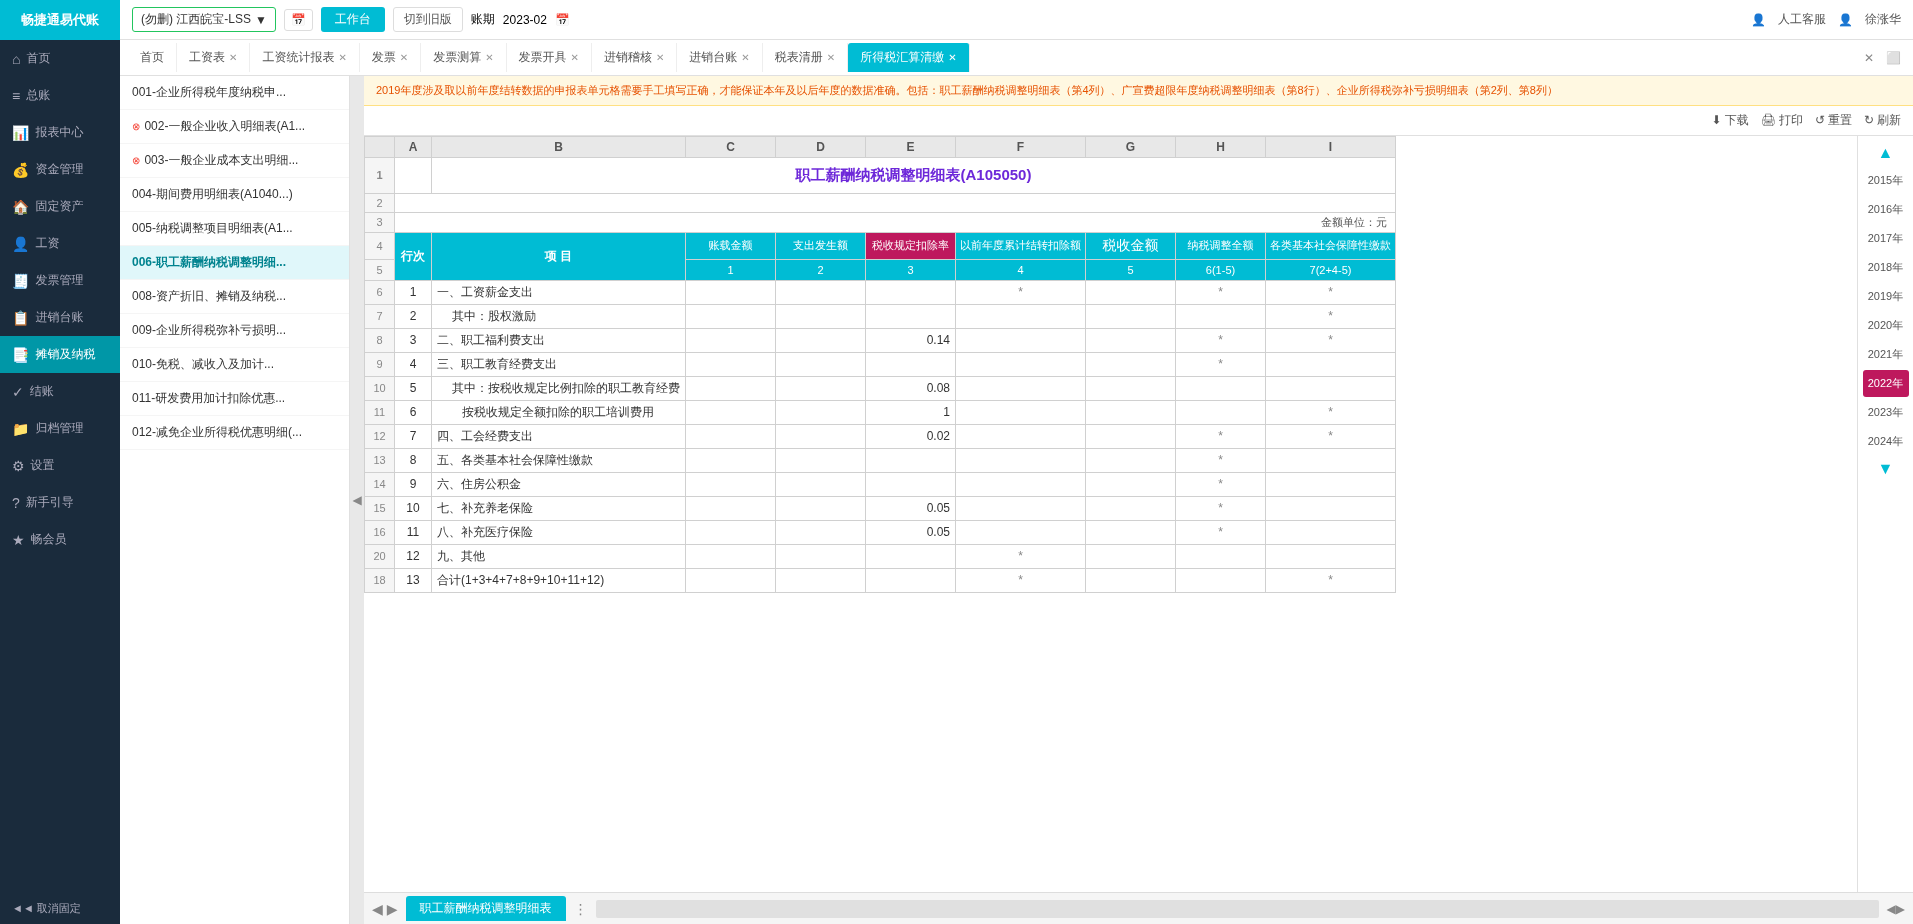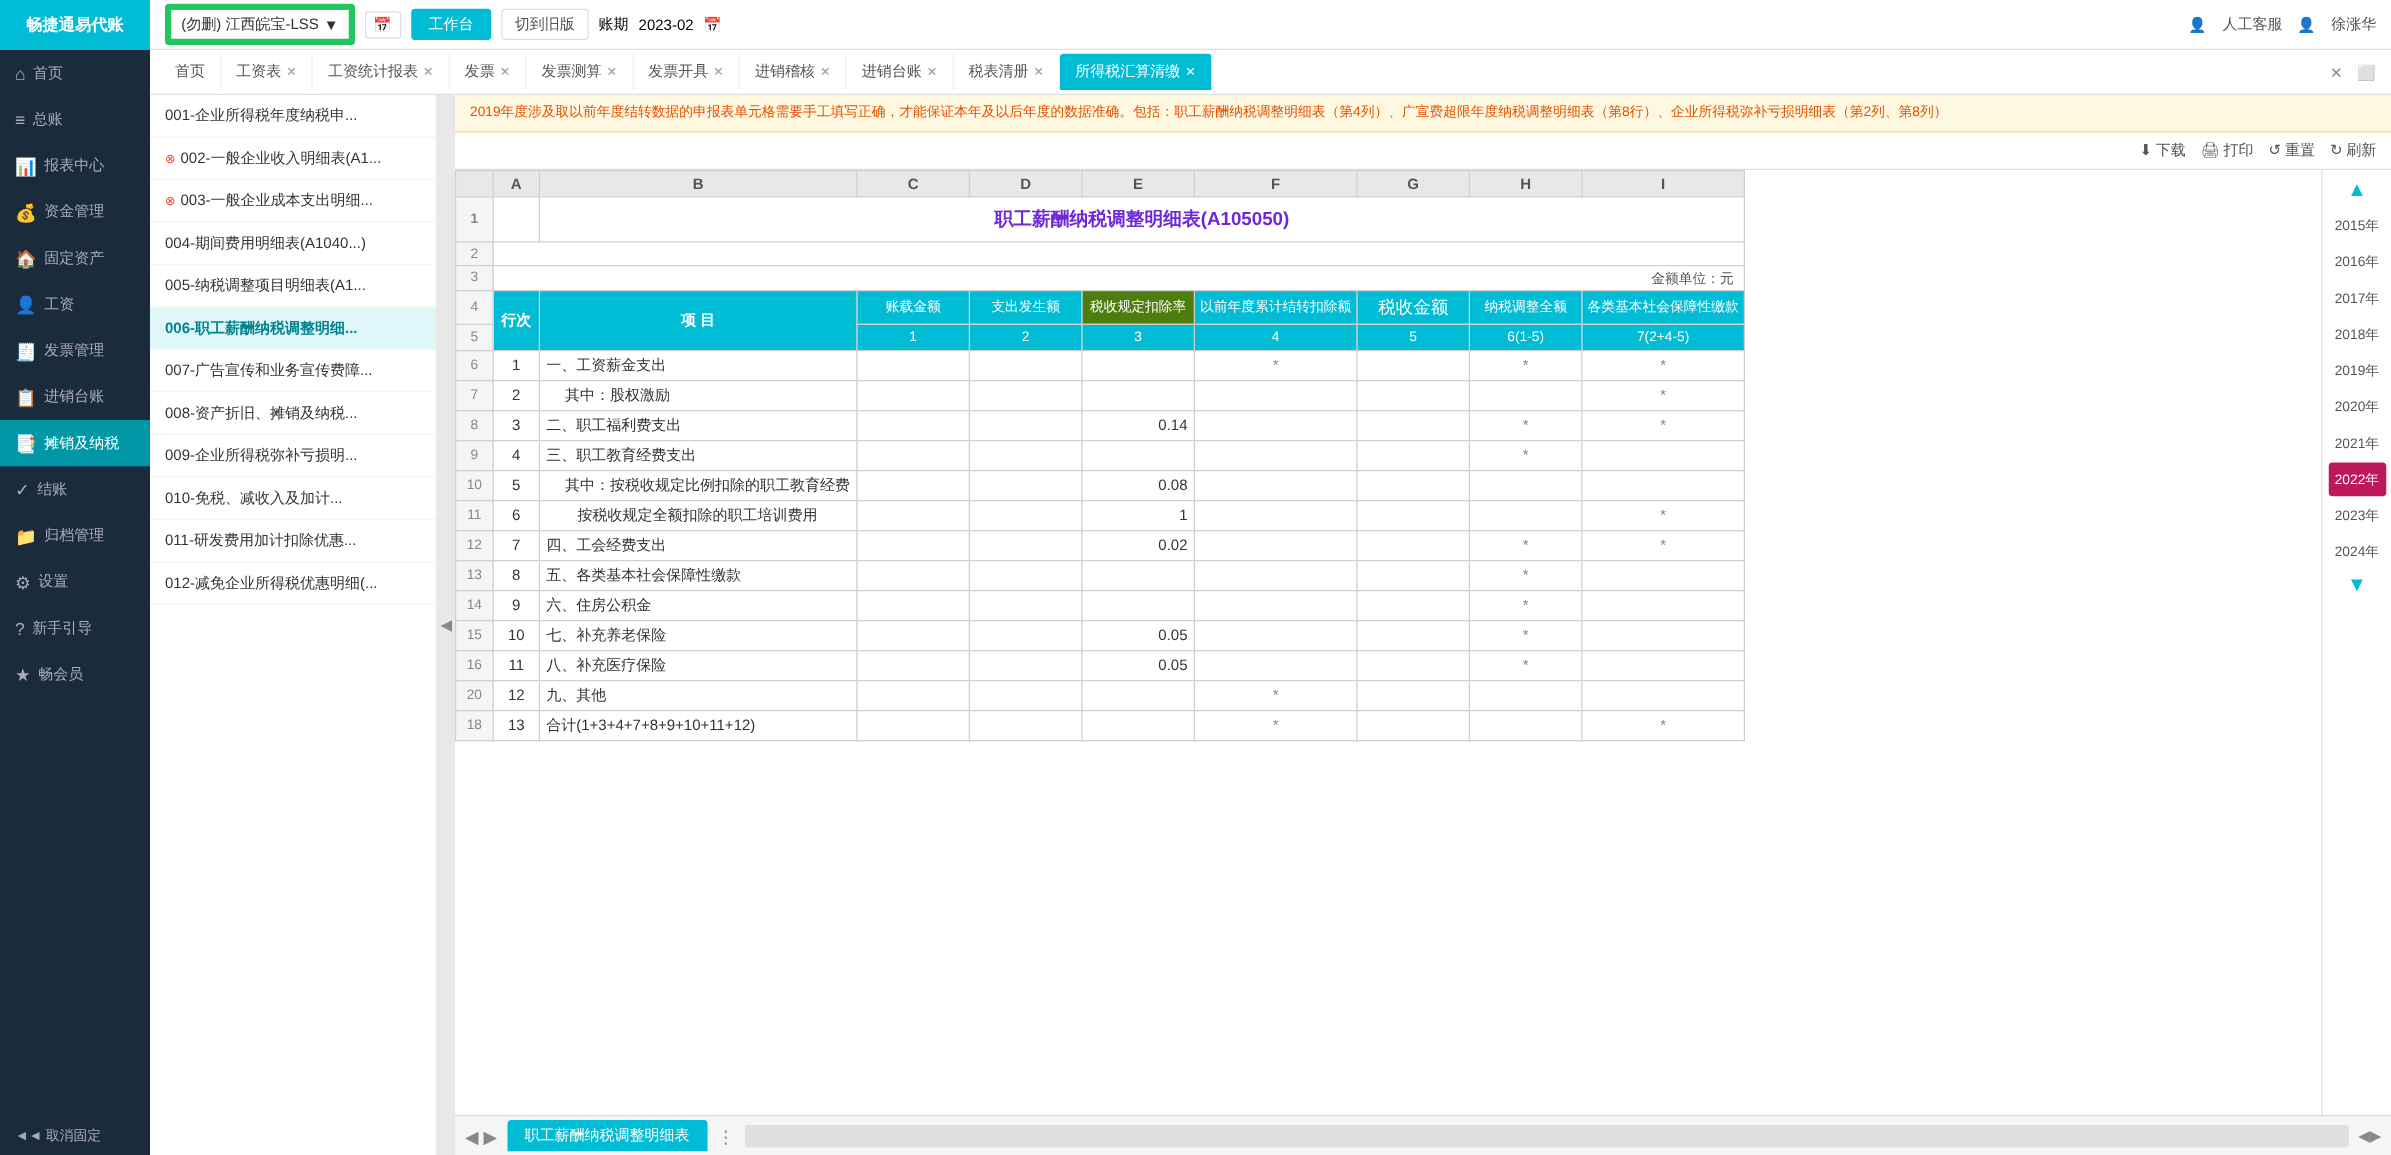--- a/index.html
+++ b/index.html
@@ -12,21 +12,21 @@
     .sidebar-item.active { background: #0097a7; color: white; }
     .sidebar-item .icon { font-size: 14px; }
     .sidebar-bottom { margin-top: auto; }
     .sidebar-bottom-item { display: flex; align-items: center; gap: 6px; padding: 8px 12px; cursor: pointer; color: #aab; font-size: 11px; }
 
     
     .main { flex: 1; display: flex; flex-direction: column; overflow: hidden; }
 
     
     .topbar { background: #fff; height: 40px; display: flex; align-items: center; padding: 0 12px; border-bottom: 1px solid #e0e0e0; gap: 8px; }
-    .topbar-company { display: flex; align-items: center; gap: 4px; color: #333; font-size: 12px; border: 5px solid #22c55e; padding: 3px 8px; border-radius: 3px; cursor: pointer; }
+    .topbar-company { display: flex; align-items: center; gap: 4px; color: #333; font-size: 12px; border: 1px solid #22c55e; padding: 3px 8px; border-radius: 3px; cursor: pointer; }
     .topbar-workbench { background: #00bcd4; color: white; padding: 4px 14px; border-radius: 3px; font-size: 12px; cursor: pointer; border: none; }
     .topbar-btn { background: #fff; border: 1px solid #ddd; color: #555; padding: 3px 10px; border-radius: 3px; font-size: 12px; cursor: pointer; }
     .topbar-right { margin-left: auto; display: flex; align-items: center; gap: 12px; color: #555; font-size: 12px; cursor: pointer; }
 
     
     .tabbar { background: #fff; display: flex; align-items: center; border-bottom: 1px solid #e0e0e0; padding: 0 8px; height: 36px; overflow-x: auto; }
     .tab { display: flex; align-items: center; gap: 4px; padding: 6px 12px; font-size: 12px; color: #555; cursor: pointer; border-right: 1px solid #eee; white-space: nowrap; }
     .tab.active { background: #00bcd4; color: white; border-radius: 3px 3px 0 0; }
     .tab-close { font-size: 10px; color: #999; cursor: pointer; }
     .tab.active .tab-close { color: white; }
@@ -231,23 +231,20 @@
         <span>003-一般企业成本支出明细...</span>
       </div>
       <div class="form-item">
         <span>004-期间费用明细表(A1040...)</span>
       </div>
       <div class="form-item">
         <span>005-纳税调整项目明细表(A1...</span>
       </div>
       <div class="form-item active">
         <span>006-职工薪酬纳税调整明细...</span>
-      </div>
-      <div class="form-item">
-        <span>007-广告宣传和业务宣传费障...</span>
       </div>
       <div class="form-item">
         <span>008-资产折旧、摊销及纳税...</span>
       </div>
       <div class="form-item">
         <span>009-企业所得税弥补亏损明...</span>
       </div>
       <div class="form-item">
         <span>010-免税、减收入及加计...</span>
       </div>
@@ -324,21 +321,21 @@
                 <td class="row-num">3</td>
                 <td colspan="9" style="text-align:right;font-size:11px;color:#555;padding:2px 8px;">金额单位：元</td>
               </tr>
 
               <tr>
                 <td class="row-num">4</td>
                 <td style="background:#00bcd4;color:white;text-align:center;font-weight:bold;font-size:12px;padding:6px;" rowspan="2">行次</td>
                 <td style="background:#00bcd4;color:white;text-align:center;font-weight:bold;font-size:12px;padding:6px;" rowspan="2">项 目</td>
                 <td style="background:#00bcd4;color:white;text-align:center;font-size:11px;padding:4px;">账载金额</td>
                 <td style="background:#00bcd4;color:white;text-align:center;font-size:11px;padding:4px;">支出发生额</td>
-                <td style="background:#4d7c0f;color:white;text-align:center;font-size:11px;padding:4px;">税收规定扣除率</td>
+                <td style="background:#be185d;color:white;text-align:center;font-size:11px;padding:4px;">税收规定扣除率</td>
                 <td style="background:#00bcd4;color:white;text-align:center;font-size:11px;padding:4px;">以前年度累计结转扣除额</td>
                 <td style="background:#00bcd4;color:white;text-align:center;font-size:14px;padding:4px;">税收金额</td>
                 <td style="background:#00bcd4;color:white;text-align:center;font-size:11px;padding:4px;">纳税调整全额</td>
                 <td style="background:#00bcd4;color:white;text-align:center;font-size:11px;padding:4px;">各类基本社会保障性缴款</td>
               </tr>
 
               <tr>
                 <td class="row-num">5</td>
                 <td style="background:#00bcd4;color:white;text-align:center;font-size:11px;padding:4px;">1</td>
                 <td style="background:#00bcd4;color:white;text-align:center;font-size:11px;padding:4px;">2</td>

